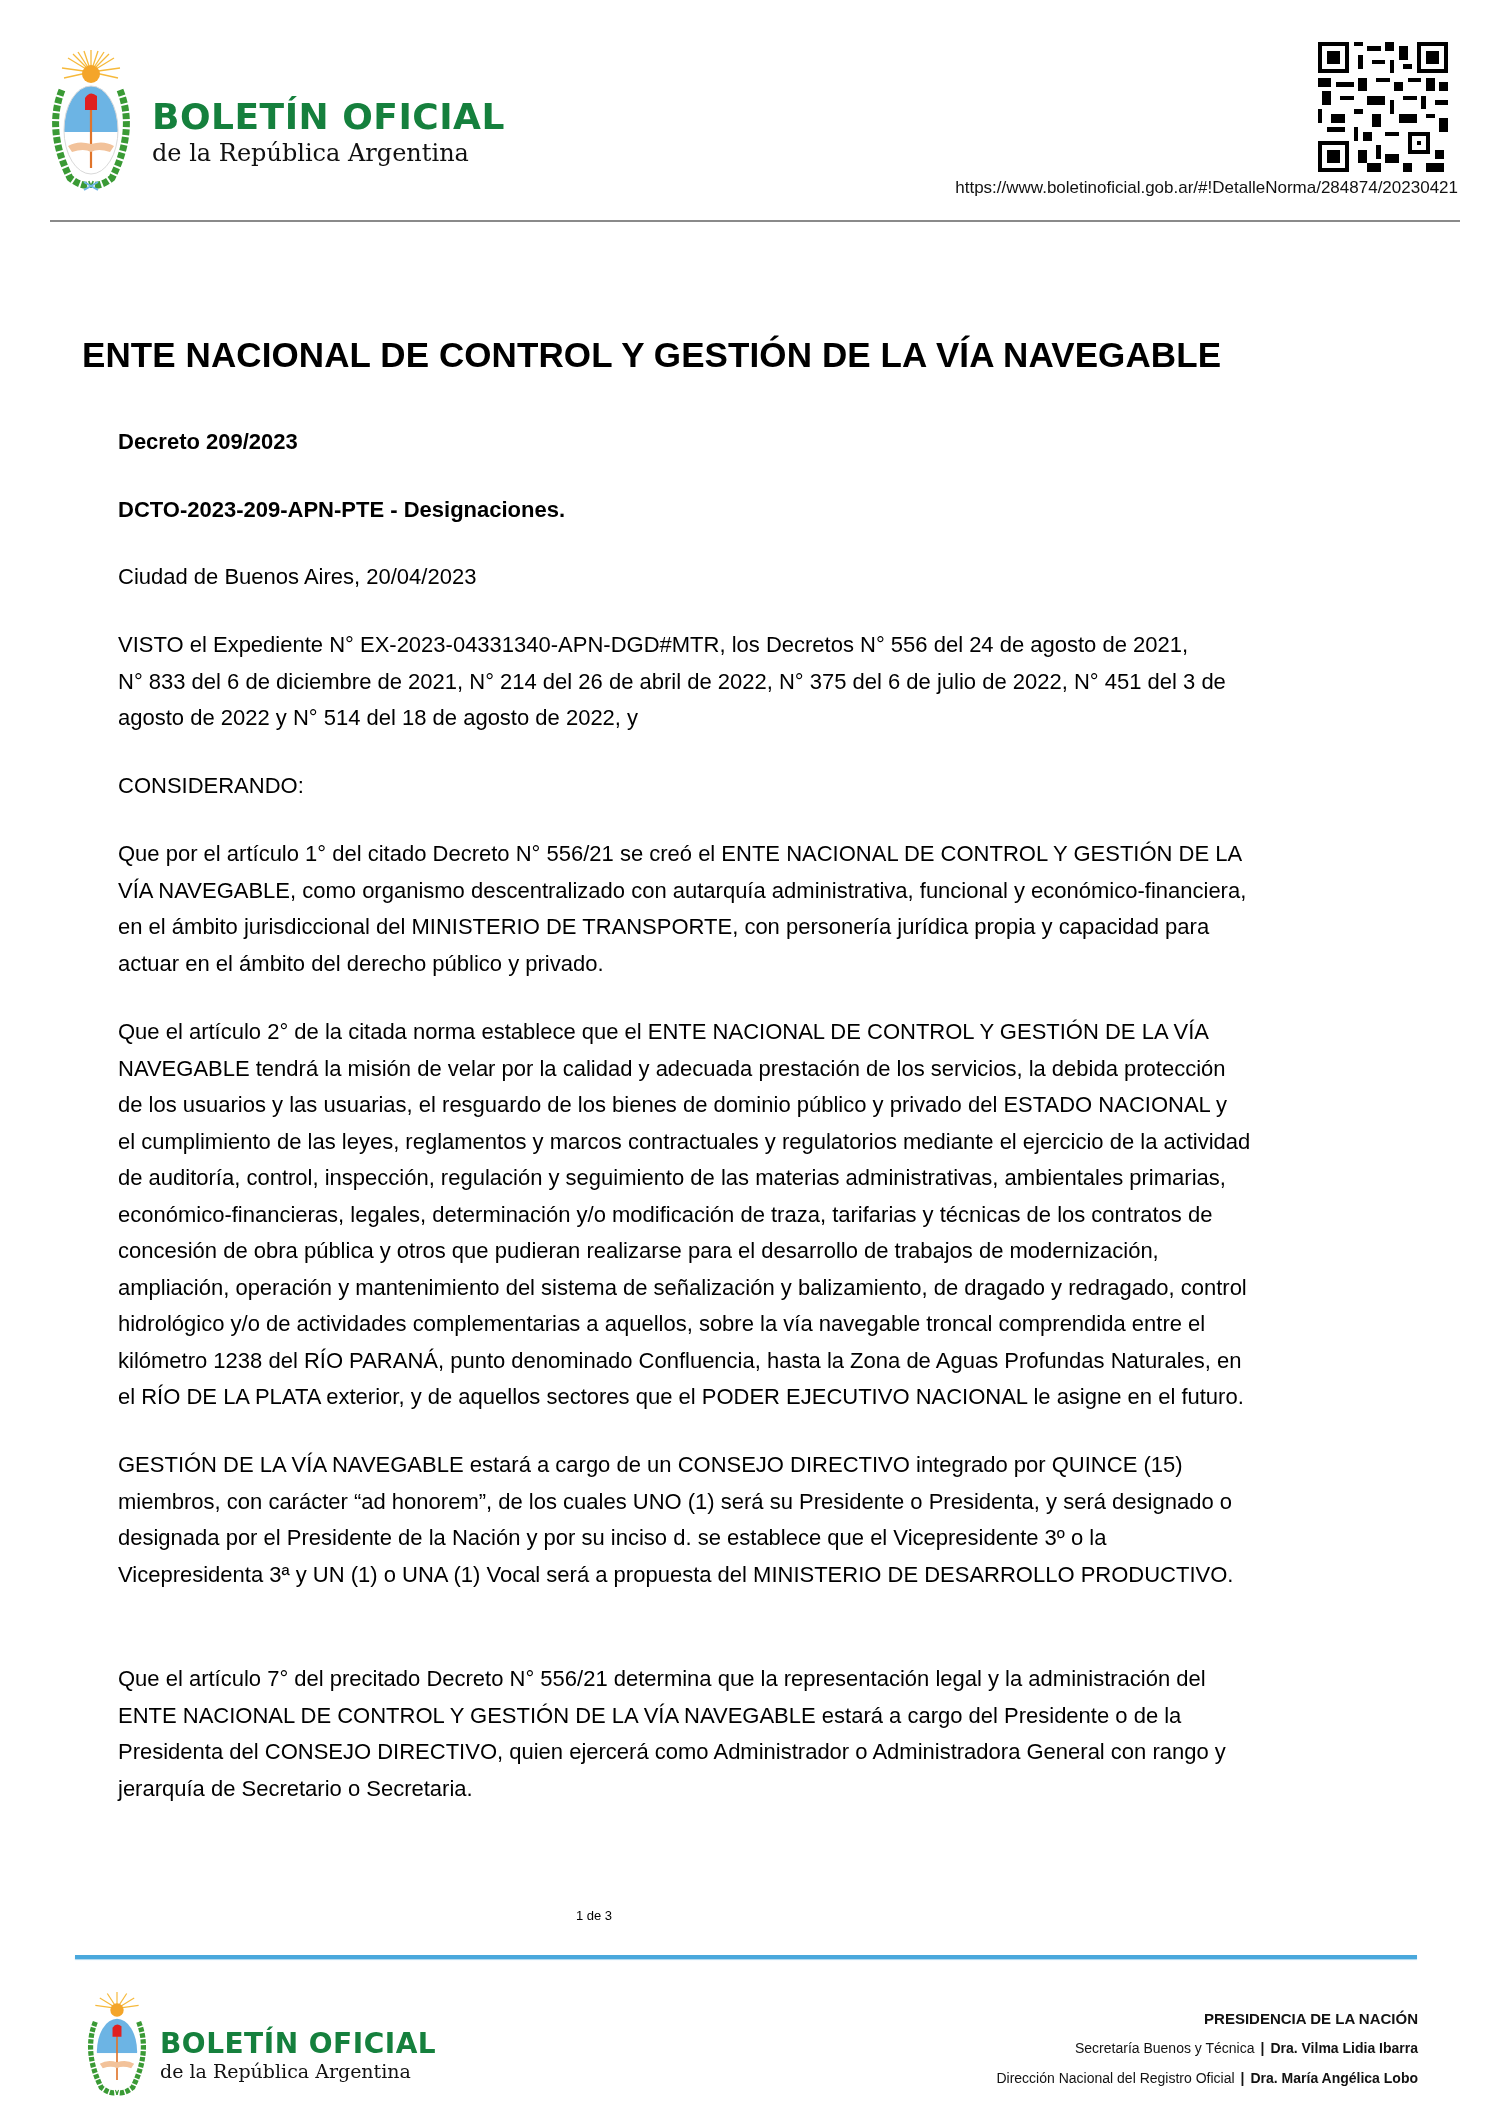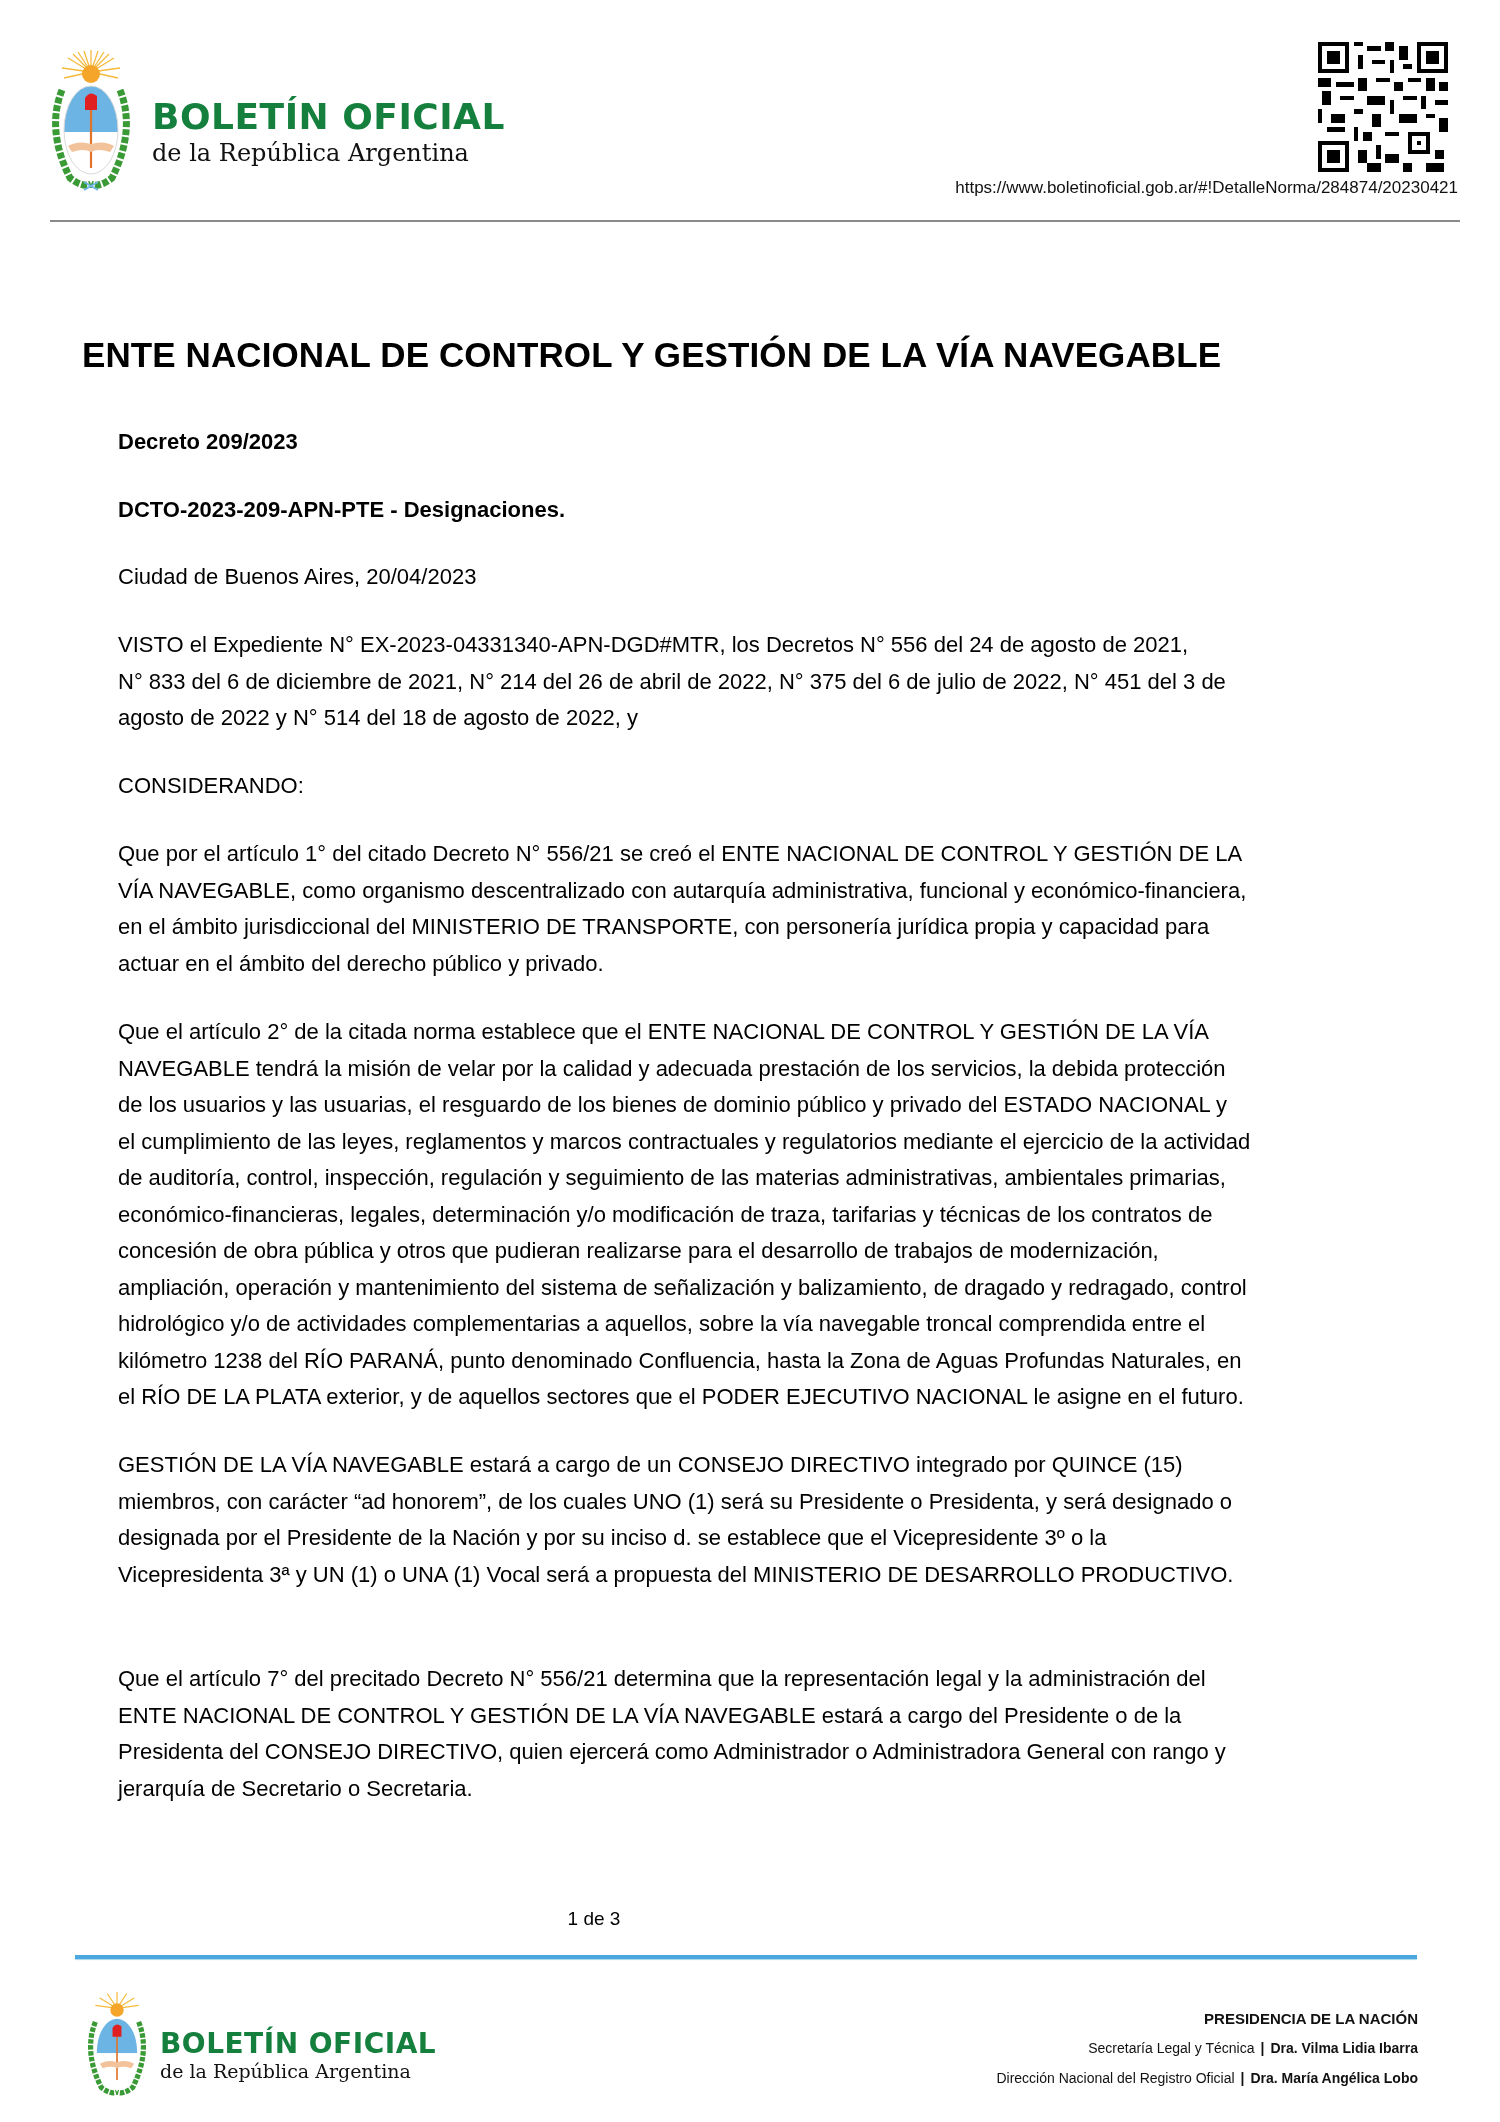--- a/index.html
+++ b/index.html
@@ -7,21 +7,21 @@
   .abs { position: absolute; }
   .coat { position: absolute; }
   .brand-title { position: absolute; font-family: "DejaVu Sans", sans-serif; font-weight: bold; color: #15803d; white-space: nowrap; letter-spacing: 0.5px; }
   .brand-sub { position: absolute; font-family: "DejaVu Serif", serif; color: #111; white-space: nowrap; }
   .url { position: absolute; font-size: 17px; right: 42px; top: 178px; white-space: nowrap; color: #111; }
   .hr-top { position: absolute; left: 50px; top: 220px; width: 1410px; height: 2px; background: #8a8a8a; }
   .title { position: absolute; left: 82px; top: 335px; font-size: 35px; font-weight: bold; white-space: nowrap; letter-spacing: 0.1px; }
   .body-block { position: absolute; left: 118px; width: 1300px; }
   .line { font-size: 22px; line-height: 36.5px; height: 36.5px; white-space: nowrap; }
   .b { font-weight: bold; }
-  .pagenum { position: absolute; left: 0; width: 1188px; text-align: center; top: 1908px; font-size: 19px; }
+  .pagenum { position: absolute; left: 0; width: 1188px; text-align: center; top: 1908px; font-size: 13px; }
   .hr-blue { position: absolute; left: 75px; top: 1955px; width: 1342px; height: 4px; background: #4aa8dc; box-shadow: 0 1px 1px #a9d6ef; }
   .foot-right { position: absolute; right: 82px; text-align: left; font-family: "Liberation Sans", sans-serif; white-space: nowrap; color: #111; }
   .sep { font-weight: bold; margin: 0 6px; }
 </style>
 </head>
 <body>
 
 <svg class="coat" style="left:48px;top:50px" width="86" height="142" viewBox="0 0 86 142">
 
   <g stroke="#f6b93b" stroke-width="1.3">
@@ -203,17 +203,17 @@
   </g>
   <line x1="43" y1="58" x2="43" y2="118" stroke="#e0742a" stroke-width="2.2"></line>
   <path d="M37 48 Q42 40 49 46 L49 60 L37 60 Z" fill="#e02020"></path>
   <path d="M20 96 Q30 90 43 94 Q56 90 66 96 L62 102 Q50 98 43 102 Q36 98 24 102 Z" fill="#f2c29a"></path>
 </svg>
 <div class="brand-title" style="left:160px;top:2027px;font-size:28px;">BOLETÍN OFICIAL</div>
 <div class="brand-sub" style="left:160px;top:2060px;font-size:19px;">de la República Argentina</div>
 
 <div class="foot-right" style="top:2010px;font-size:15px;font-weight:bold;">PRESIDENCIA DE LA NACIÓN</div>
 <div class="foot-right" style="top:2040px;font-size:14px;">
-  <span>Secretaría Legal y Técnica</span><span class="sep">|</span><span class="b">Dra. Vilma Lidia Ibarra</span>
+  <span>Secretaría Buenos y Técnica</span><span class="sep">|</span><span class="b">Dra. Vilma Lidia Ibarra</span>
 </div>
 <div class="foot-right" style="top:2070px;font-size:14px;">
   <span>Dirección Nacional del Registro Oficial</span><span class="sep">|</span><span class="b">Dra. María Angélica Lobo</span>
 </div>
 
 </body></html>

